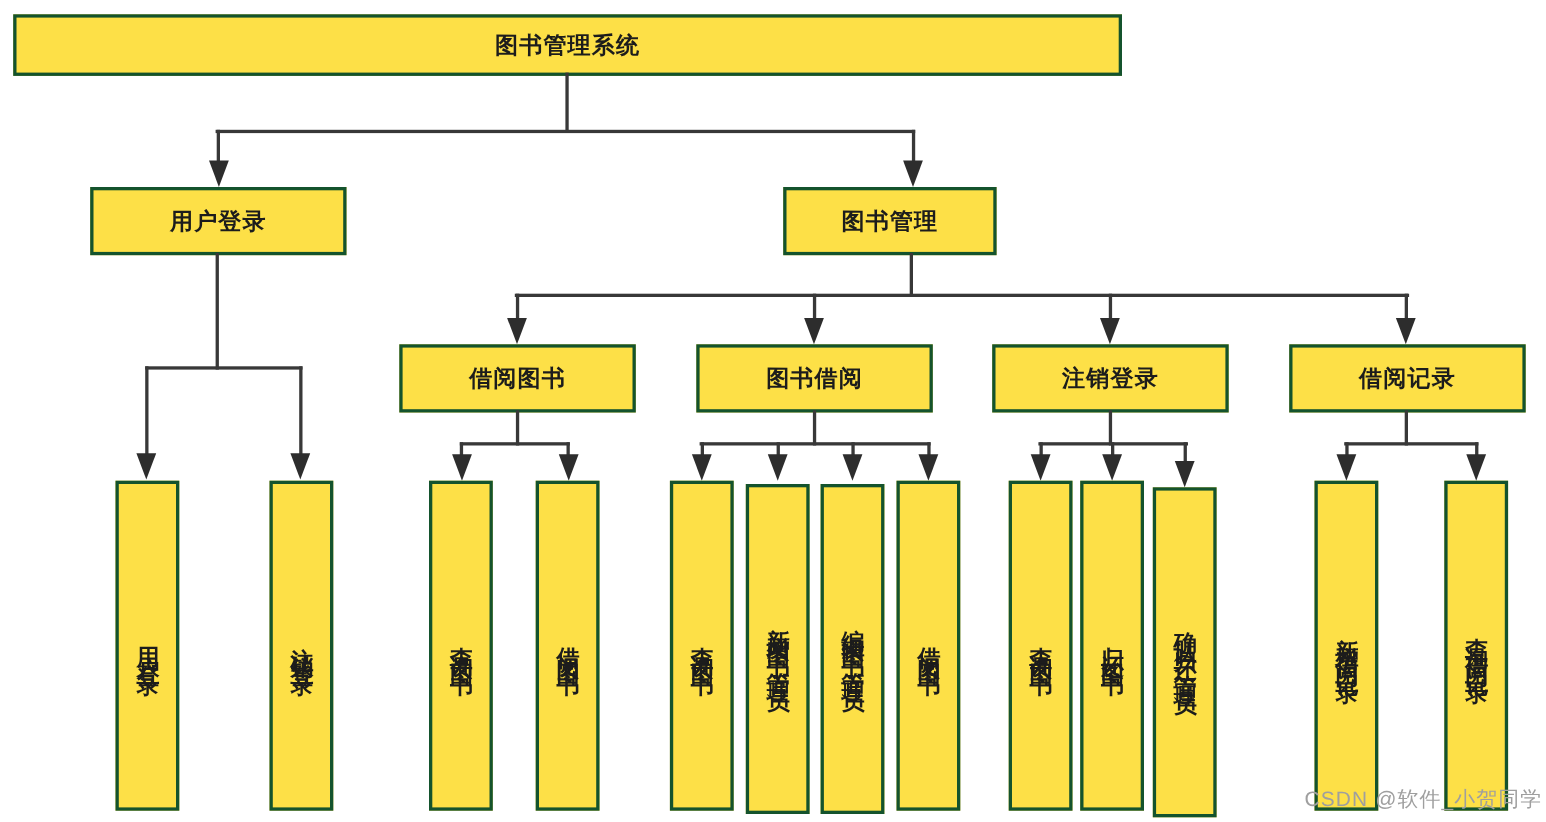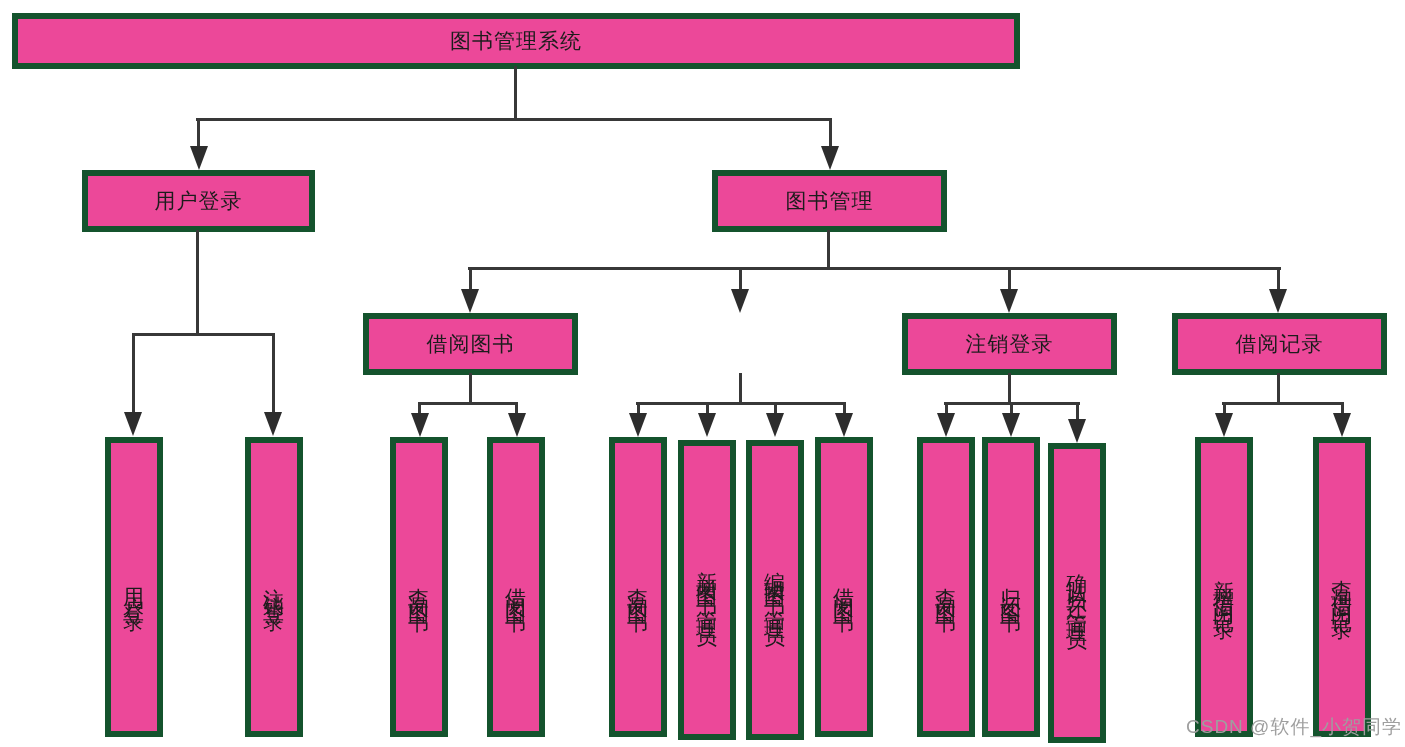--- a/index.html
+++ b/index.html
@@ -1,23 +1,23 @@
 <!DOCTYPE html>
 <html><head>
 <meta charset="utf-8">
 <style>
   html,body{margin:0;padding:0;background:#ffffff;}
   .stage{
     position:relative;width:1405px;height:747px;background:#ffffff;overflow:hidden;
     font-family:"Liberation Sans","DejaVu Sans",sans-serif;
   }
   .box{
-    position:absolute;box-sizing:border-box;background:#ec4899;
-    border:6px solid #14532d;
-    display:flex;align-items:center;justify-content:center;
+    position:absolute;box-sizing:border-box;background:#fde047;
+    border:3px solid #14532d;
+    display:flex;align-items:center;justify-content:center;font-weight:bold;
   }
   .box .lbl{
     font-size:21px;color:#1c1c1c;letter-spacing:1px;white-space:nowrap;
   }
   .leaf .lbl{
     writing-mode:vertical-rl;text-orientation:mixed;
     font-size:21px;letter-spacing:8px;color:#1c1c1c;white-space:normal;
     line-height:1;
   }
   .line{position:absolute;background:#383838;}
@@ -43,21 +43,21 @@
   <div class="line" style="left:514px;top:66px;width:3px;height:54px"></div>
   <div class="line" style="left:196px;top:118px;width:636px;height:3px"></div>
   <div class="line" style="left:197px;top:118px;width:3px;height:30px"></div>
   <div class="arrow" style="left:190px;top:146px"></div>
   <div class="line" style="left:829px;top:118px;width:3px;height:30px"></div>
   <div class="arrow" style="left:821px;top:146px"></div>
 
   <div class="box" style="left:82px;top:170px;width:233px;height:62px">
     <span class="lbl">用户登录</span>
   </div>
-  <div class="box" style="left:712px;top:170px;width:235px;height:62px">
+  <div class="box" style="left:712px;top:170px;width:194px;height:62px">
     <span class="lbl">图书管理</span>
   </div>
 
   <div class="line" style="left:196px;top:230px;width:3px;height:106px"></div>
   <div class="line" style="left:132px;top:333px;width:143px;height:3px"></div>
   <div class="line" style="left:132px;top:333px;width:3px;height:80px"></div>
   <div class="arrow" style="left:124px;top:412px"></div>
   <div class="line" style="left:272px;top:333px;width:3px;height:80px"></div>
   <div class="arrow" style="left:264px;top:412px"></div>
 
@@ -67,20 +67,23 @@
   <div class="arrow" style="left:461px;top:289px"></div>
   <div class="line" style="left:739px;top:267px;width:3px;height:25px"></div>
   <div class="arrow" style="left:731px;top:289px"></div>
   <div class="line" style="left:1008px;top:267px;width:3px;height:25px"></div>
   <div class="arrow" style="left:1000px;top:289px"></div>
   <div class="line" style="left:1277px;top:267px;width:3px;height:25px"></div>
   <div class="arrow" style="left:1269px;top:289px"></div>
 
   <div class="box" style="left:363px;top:313px;width:215px;height:62px">
     <span class="lbl">借阅图书</span>
+  </div>
+  <div class="box" style="left:633px;top:313px;width:215px;height:62px">
+    <span class="lbl">图书借阅</span>
   </div>
   <div class="box" style="left:902px;top:313px;width:215px;height:62px">
     <span class="lbl">注销登录</span>
   </div>
   <div class="box" style="left:1172px;top:313px;width:215px;height:62px">
     <span class="lbl">借阅记录</span>
   </div>
 
   <div class="line" style="left:469px;top:373px;width:3px;height:32px"></div>
   <div class="line" style="left:418px;top:402px;width:100px;height:3px"></div>

